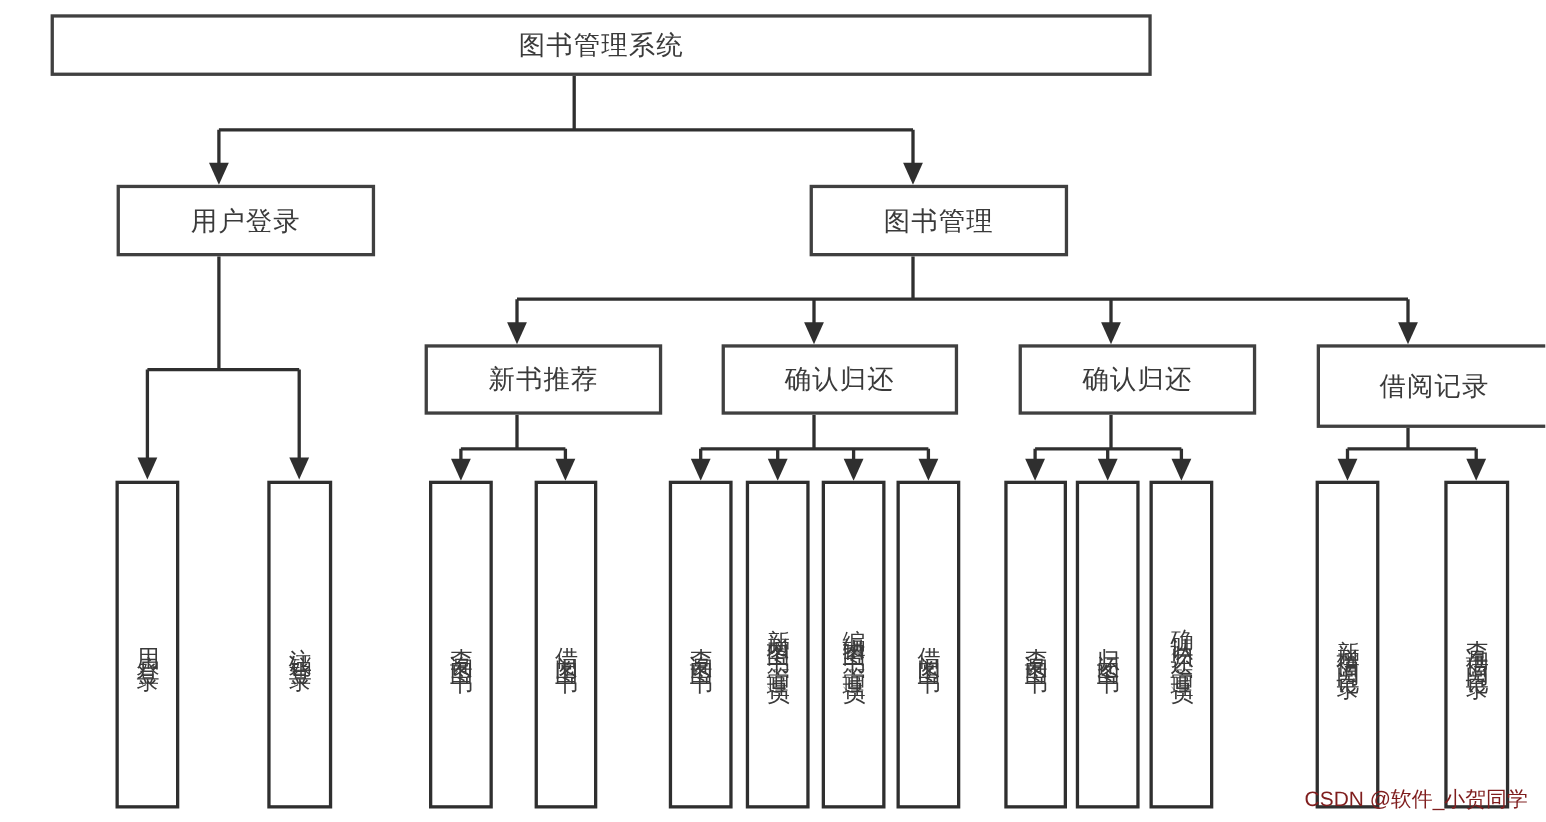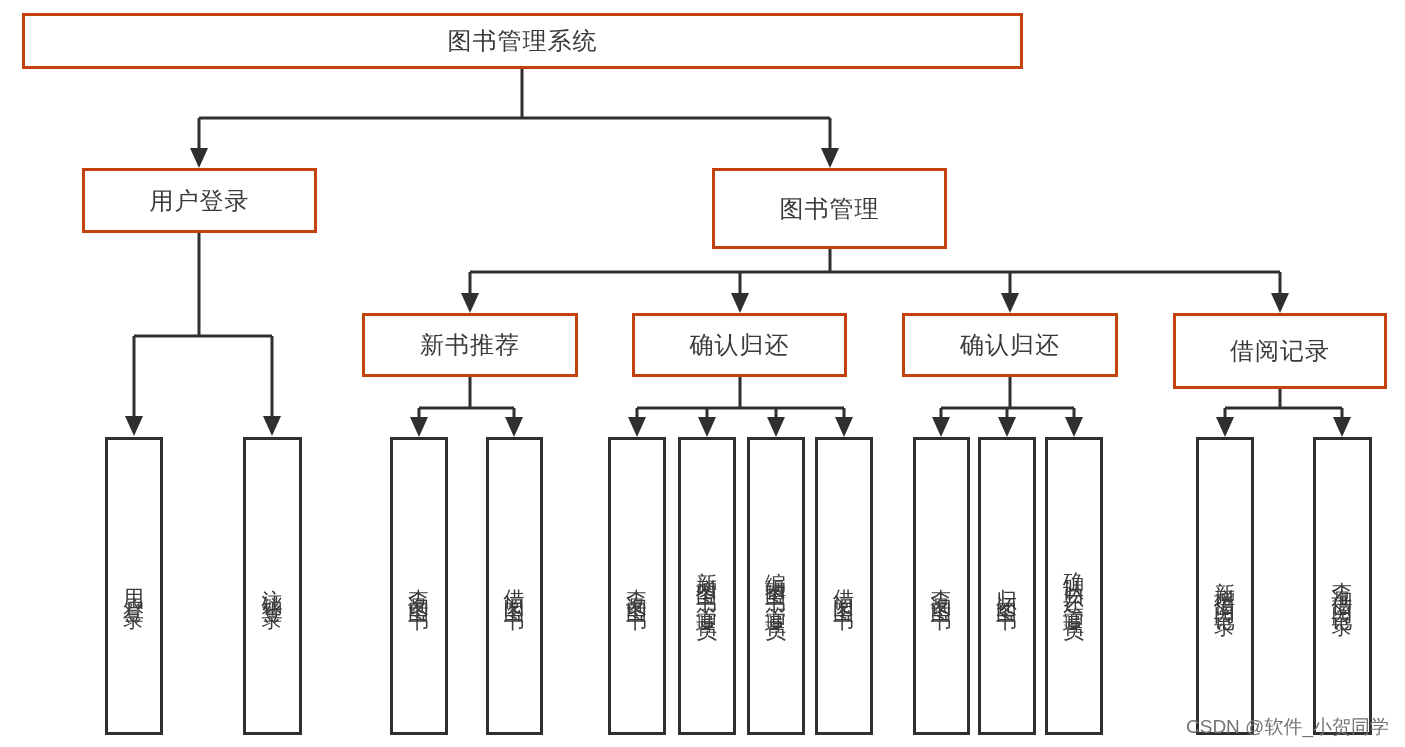--- a/index.html
+++ b/index.html
@@ -17,25 +17,26 @@
   }
   .connectors {
     position: absolute;
     left: 0;
     top: 0;
     pointer-events: none;
   }
   .hbox {
     position: absolute;
     box-sizing: border-box;
-    border: 3px solid #c2410c;
+    border: 3px solid #404040;
     background: #ffffff;
     display: flex;
     align-items: center;
     justify-content: center;
+    margin-left: 24px;
   }
   .hlabel {
     font-size: 24px;
     color: #3a3a3a;
     letter-spacing: 1px;
     white-space: nowrap;
   }
   .vbox {
     position: absolute;
     top: 437px;
@@ -54,21 +55,21 @@
     letter-spacing: 7px;
     line-height: 1;
     color: #3a3a3a;
     white-space: nowrap;
   }
   .watermark {
     position: absolute;
     left: 1186px;
     top: 714px;
     font-size: 19px;
-    color: #737373;
+    color: #7f1d1d;
     white-space: nowrap;
     z-index: 5;
   }
 </style>
 </head>
 <body>
 
 <div class="stage">
 
   <svg class="connectors" width="1405" height="747" viewBox="0 0 1405 747">
@@ -129,21 +130,21 @@
     </g>
   </svg>
 
   <div class="hbox" style="left:22px;top:13px;width:1001px;height:56px">
     <span class="hlabel">图书管理系统</span>
   </div>
 
   <div class="hbox" style="left:82px;top:168px;width:235px;height:65px">
     <span class="hlabel">用户登录</span>
   </div>
-  <div class="hbox" style="left:712px;top:168px;width:235px;height:81px">
+  <div class="hbox" style="left:712px;top:168px;width:235px;height:65px">
     <span class="hlabel">图书管理</span>
   </div>
 
   <div class="hbox" style="left:362px;top:313px;width:216px;height:64px">
     <span class="hlabel">新书推荐</span>
   </div>
   <div class="hbox" style="left:632px;top:313px;width:215px;height:64px">
     <span class="hlabel">确认归还</span>
   </div>
   <div class="hbox" style="left:902px;top:313px;width:216px;height:64px">

